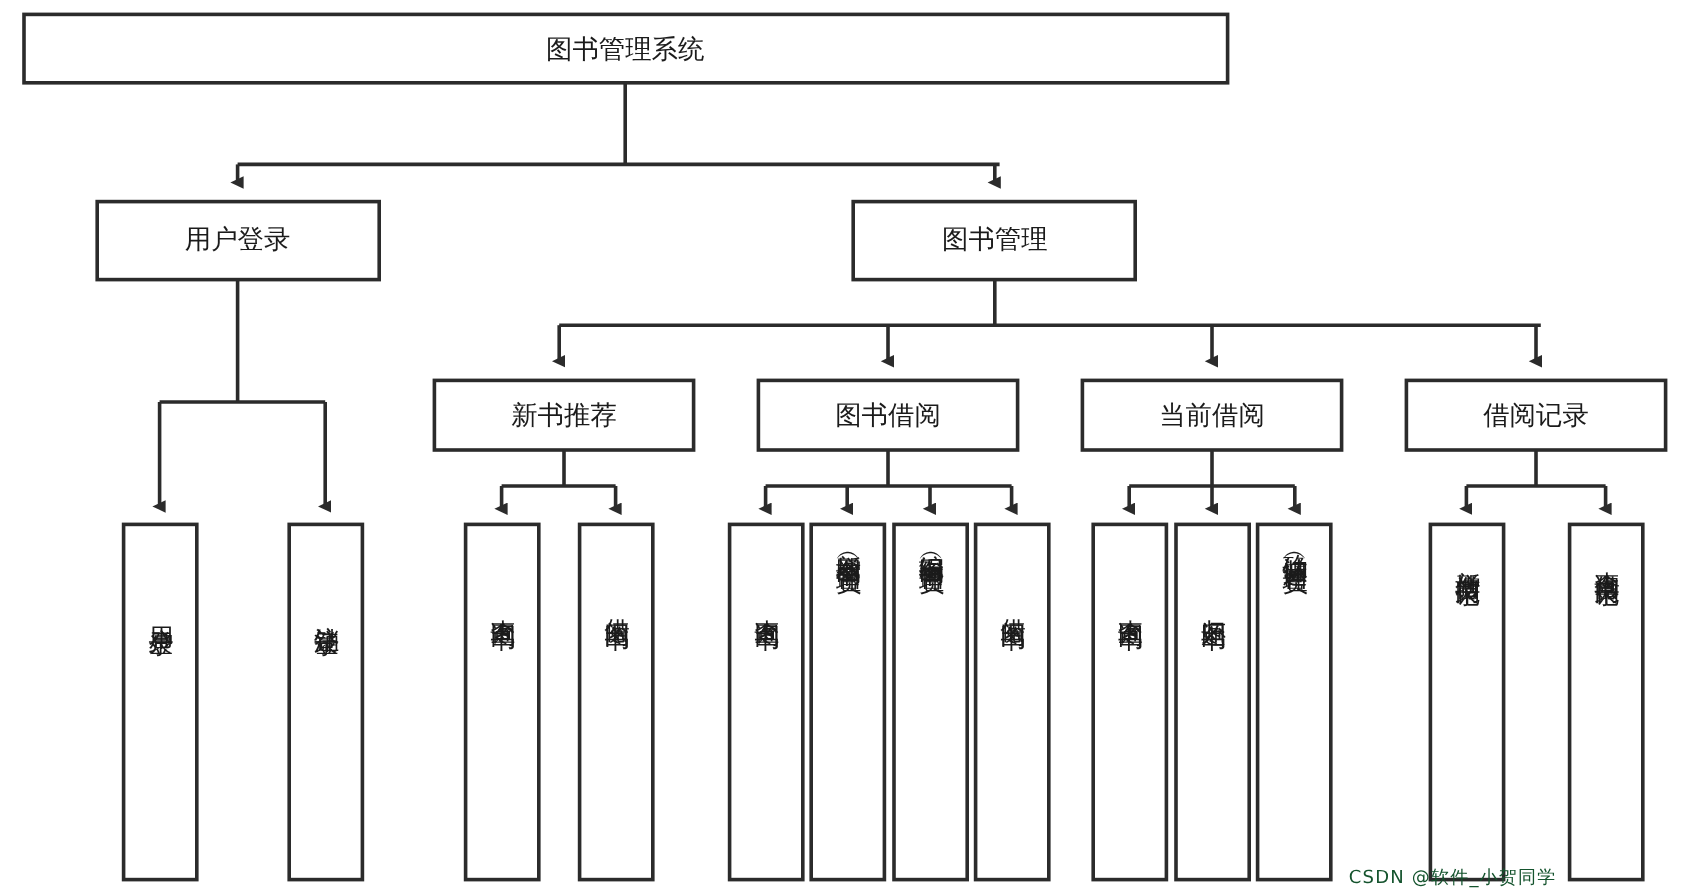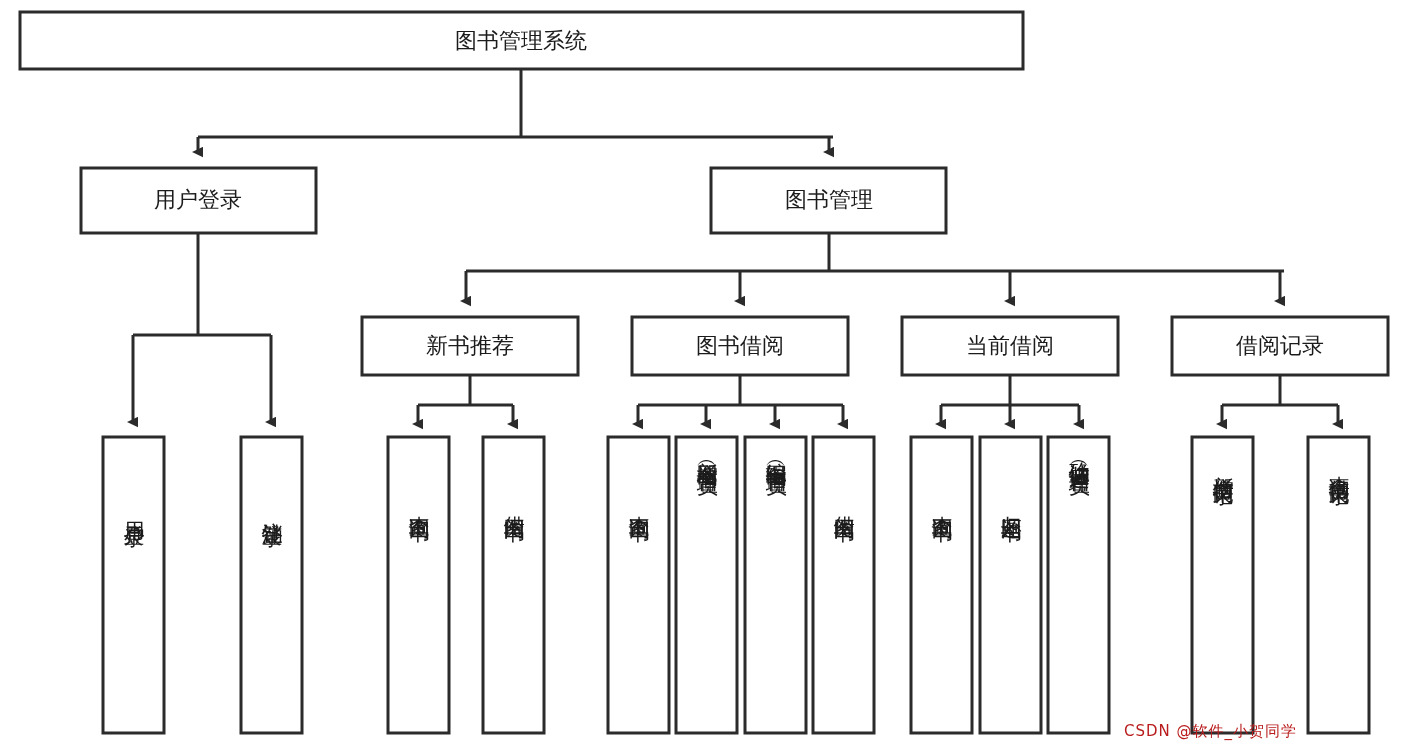--- a/index.html
+++ b/index.html
@@ -27,21 +27,21 @@
     font-family:"DejaVu Sans","Liberation Sans",sans-serif;
     font-size:21px;
     line-height:1.12;
     color:#1b1b1b;
     letter-spacing:2px;
     white-space:nowrap;
   }
   #watermark{
     position:absolute;right:9px;bottom:6px;
     font-family:"DejaVu Sans","Liberation Sans",sans-serif;
-    font-size:15px;color:#b91c1c;letter-spacing:1px;white-space:nowrap;
+    font-size:15px;color:#14532d;letter-spacing:1px;white-space:nowrap;
   }
 </style>
 </head>
 <body>
 
 <div id="diagram-root">
 
   <svg id="tree" viewBox="0 0 1405 747">
     <defs>
       <marker id="arrow" markerWidth="12" markerHeight="12" refX="5.2" refY="5" orient="auto" markerUnits="userSpaceOnUse">

